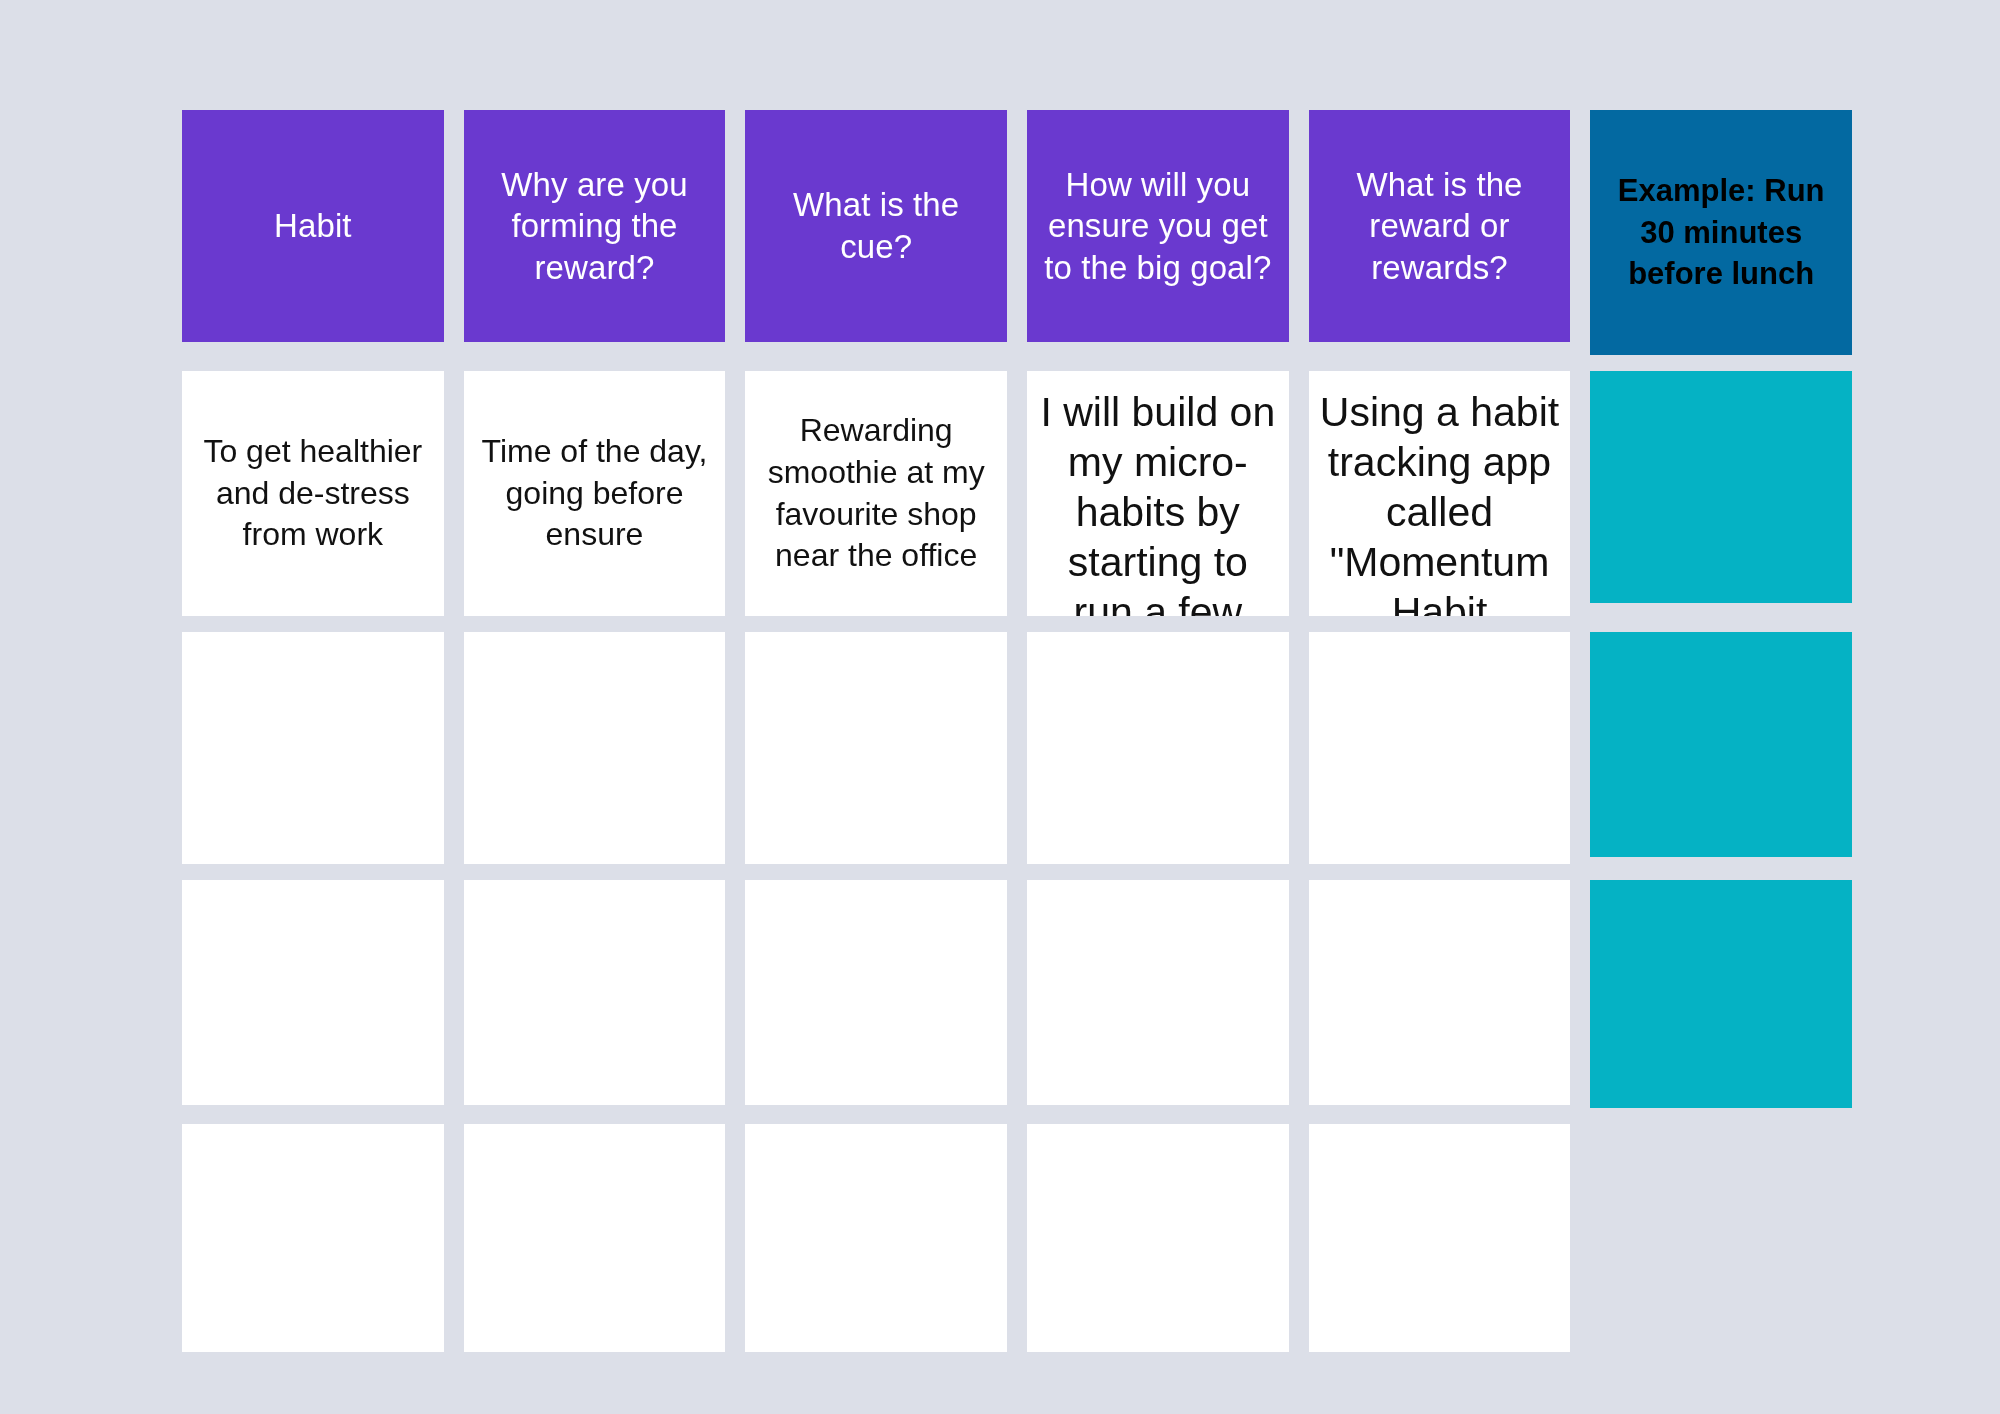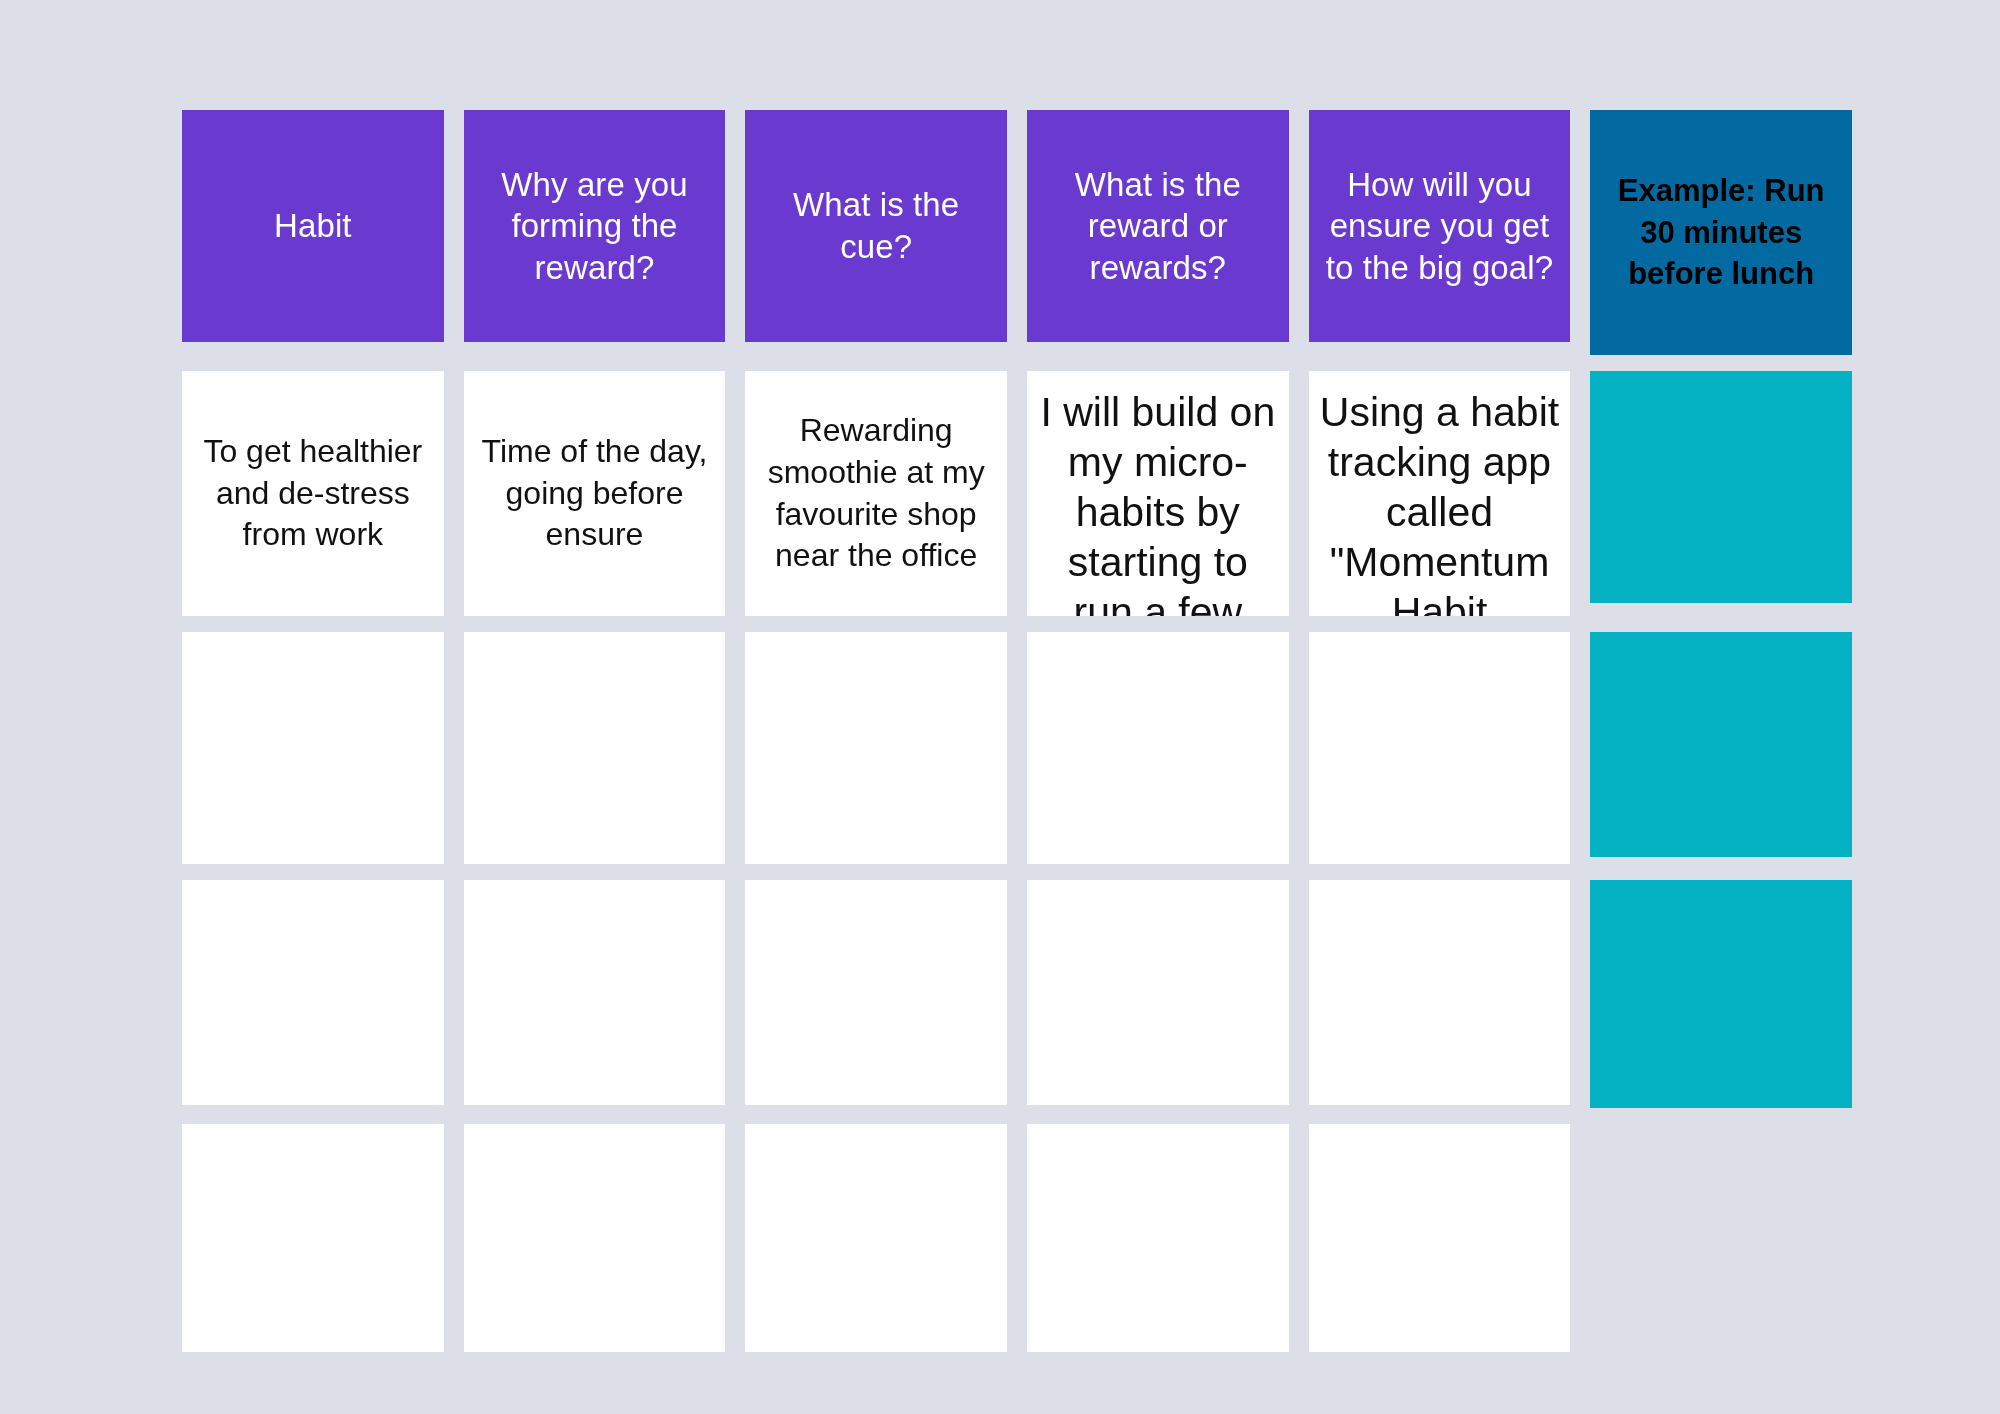--- a/index.html
+++ b/index.html
@@ -94,24 +94,24 @@
   <div class="hdr">
     <span class="hdr-text">Habit</span>
   </div>
   <div class="hdr">
     <span class="hdr-text">Why are you forming the reward?</span>
   </div>
   <div class="hdr">
     <span class="hdr-text">What is the cue?</span>
   </div>
   <div class="hdr">
-    <span class="hdr-text">What is the reward or rewards?</span>
+    <span class="hdr-text">How will you ensure you get to the big goal?</span>
   </div>
   <div class="hdr">
-    <span class="hdr-text">How will you ensure you get to the big goal?</span>
+    <span class="hdr-text">What is the reward or rewards?</span>
   </div>
 
   <div class="row-example" style="display:contents">
     <div class="cell-habit-example">
       <span>Example: Run 30 minutes before lunch</span>
     </div>
     <div class="cell-white-example">
       <span>To get healthier and de-stress from work</span>
     </div>
     <div class="cell-white-example">

